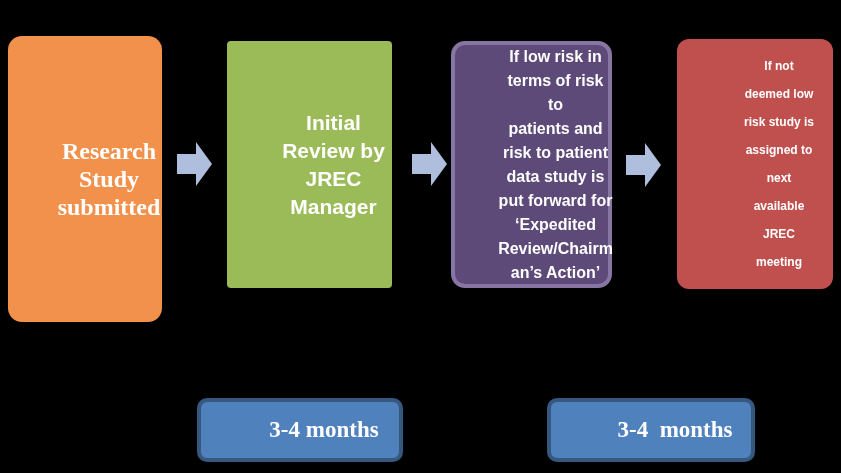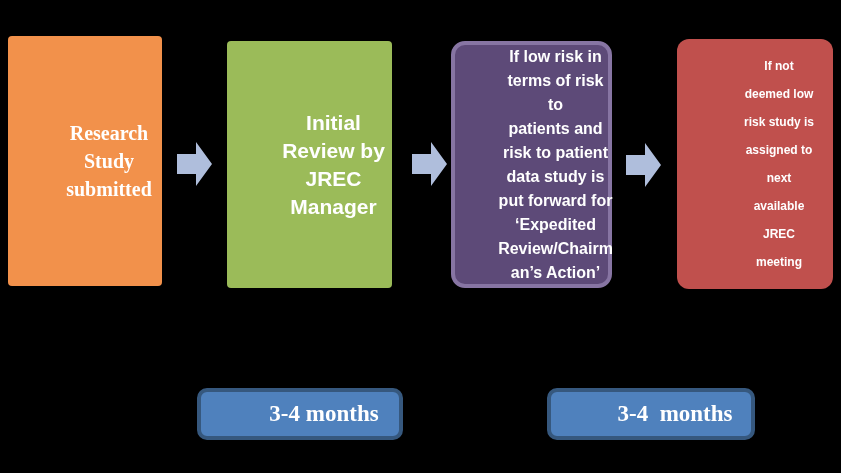--- a/index.html
+++ b/index.html
@@ -27,23 +27,23 @@
   .serif-text {
     font-family: "Liberation Serif", serif;
     font-weight: bold;
   }
   .sans-text {
     font-family: "Liberation Sans", sans-serif;
     font-weight: bold;
   }
   .step1 {
     left: 8px; top: 36px;
-    width: 154px; height: 250px;
-    border-radius: 4px;
-    font-size: 20px; line-height: 28px;
+    width: 154px; height: 286px;
+    border-radius: 14px;
+    font-size: 24px; line-height: 28px;
   }
   .step2 {
     left: 227px; top: 41px;
     width: 165px; height: 247px;
     border-radius: 4px;
     font-size: 21px; line-height: 28px;
   }
   .step3 {
     left: 451px; top: 41px;
     width: 161px; height: 247px;
@@ -51,22 +51,22 @@
     border: 4px solid transparent;
     font-size: 16px; line-height: 24px;
   }
   .step4 {
     left: 677px; top: 39px;
     width: 156px; height: 250px;
     border-radius: 12px;
     font-size: 12px; line-height: 28px;
   }
   .duration {
-    top: 388px;
-    height: 52px;
+    top: 398px;
+    height: 64px;
     border-radius: 10px;
     border: 4px solid transparent;
     font-size: 23px;
   }
   .duration1 { left: 197px; width: 206px; }
   .duration2 { left: 547px; width: 208px; }
   .arrow {
     position: absolute;
     width: 35px;
     height: 44px;

